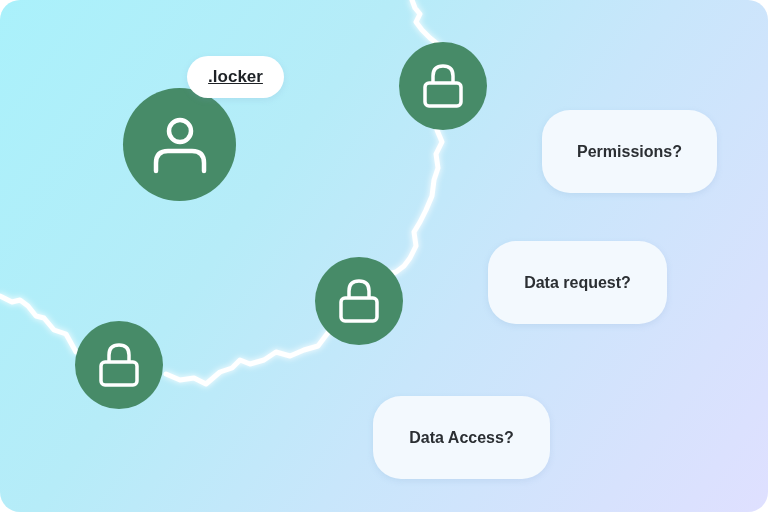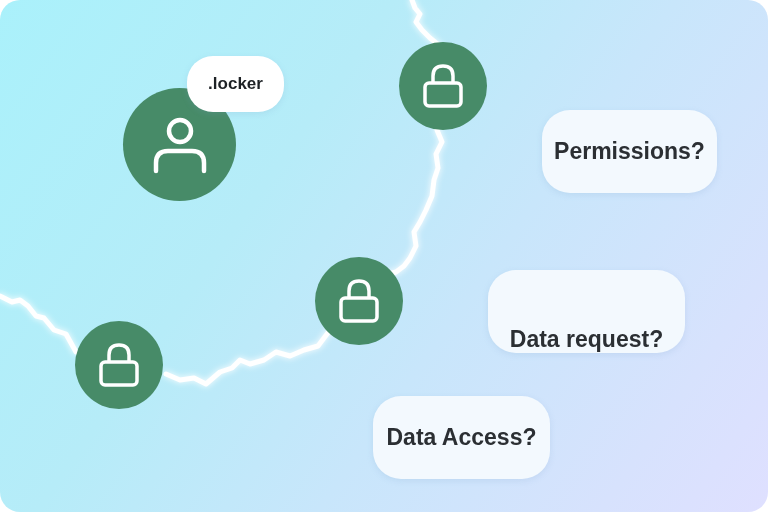--- a/index.html
+++ b/index.html
@@ -17,21 +17,21 @@
     }
     .node svg { display: block; }
     .bubble {
       position: absolute;
       background: #f3f9fe;
       border-radius: 28px;
       display: flex; align-items: center; justify-content: center;
       font-family: "Liberation Sans", sans-serif;
       font-weight: bold;
       color: #2b2f33;
-      font-size: 23px;
+      font-size: 16px;
       box-shadow: 0 2px 6px rgba(120,160,200,0.18);
     }
     .bubble.label {
       background: #ffffff;
       font-size: 17px;
       color: #1e2226;
       border-radius: 26px;
     }
   </style>
 </head>
@@ -56,21 +56,21 @@
   </svg>
 
   <div class="node" style="left:123px; top:88px; width:113px; height:113px;">
     <span>
       <svg width="56" height="60" viewBox="0 0 56 60">
         <circle cx="28" cy="16" r="11" fill="none" stroke="#ffffff" stroke-width="4.5"></circle>
         <path d="M4,56 L4,48 Q4,36 16,36 L40,36 Q52,36 52,48 L52,56" fill="none" stroke="#ffffff" stroke-width="4.5" stroke-linecap="round"></path>
       </svg>
     </span>
   </div>
-  <div class="bubble label" style="left:187px; top:56px; width:97px; height:56px;">
+  <div class="bubble label" style="left:187px; top:56px; width:97px; height:42px;text-decoration:underline;">
     <span>.locker</span>
   </div>
 
   <div class="node" style="left:399px; top:42px; width:88px; height:88px;">
     <span>
       <svg width="44" height="46" viewBox="0 0 44 46">
         <path d="M12,20 L12,13 Q12,3 22,3 Q32,3 32,13 L32,20" fill="none" stroke="#ffffff" stroke-width="3.5"></path>
         <rect x="4" y="20" width="36" height="23" rx="4" fill="none" stroke="#ffffff" stroke-width="3.5"></rect>
       </svg>
     </span>
@@ -91,21 +91,21 @@
         <path d="M12,20 L12,13 Q12,3 22,3 Q32,3 32,13 L32,20" fill="none" stroke="#ffffff" stroke-width="3.5"></path>
         <rect x="4" y="20" width="36" height="23" rx="4" fill="none" stroke="#ffffff" stroke-width="3.5"></rect>
       </svg>
     </span>
   </div>
 
   <div class="bubble" style="left:542px; top:110px; width:175px; height:83px;">
     <span>Permissions?</span>
   </div>
 
-  <div class="bubble" style="left:488px; top:270px; width:197px; height:83px;align-items:flex-end;">
+  <div class="bubble" style="left:488px; top:241px; width:179px; height:83px;">
     <span>Data request?</span>
   </div>
 
   <div class="bubble" style="left:373px; top:396px; width:177px; height:83px;">
     <span>Data Access?</span>
   </div>
 
 </div>
 
 </body></html>

